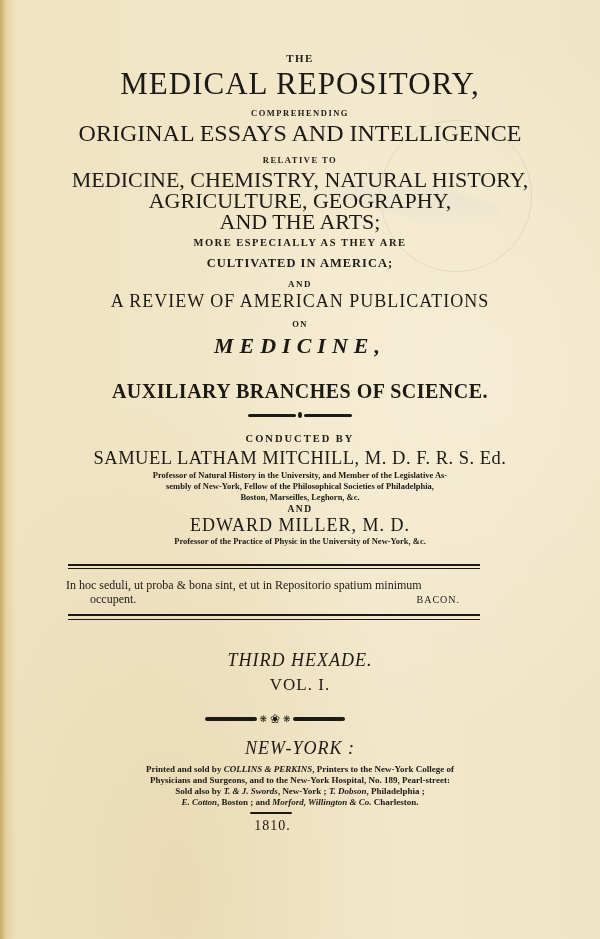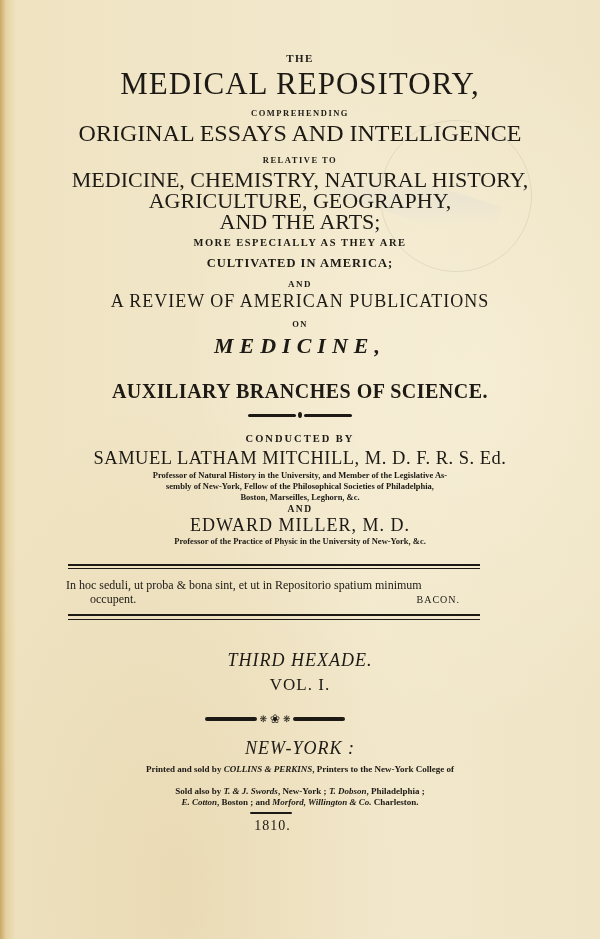--- a/index.html
+++ b/index.html
@@ -91,20 +91,21 @@
   <div class="ornament" style="left:195px;top:714px;width:160px;height:10px;">
     <div class="swell" style="width:52px;height:4px;"></div>
     <span style="font-size:9px;margin:0 2px;">❋</span>
     <span style="font-size:12px;margin:0 1px;">❀</span>
     <span style="font-size:9px;margin:0 2px;">❋</span>
     <div class="swell" style="width:52px;height:4px;"></div>
   </div>
 
   <div class="line italic" style="top:738px;font-size:18px;letter-spacing:1px;">NEW-YORK :</div>
   <div class="line bold" style="top:764px;font-size:9px;"><span>Printed and sold by </span><i>COLLINS &amp; PERKINS</i><span>, Printers to the New-York College of</span></div>
+  <div class="line bold" style="top:775px;font-size:9px;">Physicians and Surgeons, and to the New-York Hospital, No. 189, Pearl-street:</div>
   <div class="line bold" style="top:786px;font-size:9px;"><span>Sold also by </span><i>T. &amp; J. Swords</i><span>, New-York ; </span><i>T. Dobson</i><span>, Philadelphia ;</span></div>
   <div class="line bold" style="top:797px;font-size:9px;"><i>E. Cotton</i><span>, Boston ; and </span><i>Morford, Willington &amp; Co.</i><span> Charleston.</span></div>
 
   <div class="ornament" style="left:250px;top:811px;width:42px;height:4px;">
     <div class="swell" style="width:42px;height:2px;"></div>
   </div>
 
   <div class="line" style="top:818px;font-size:14px;letter-spacing:1px;left:0;width:545px;">1810.</div>
 </div>
 

